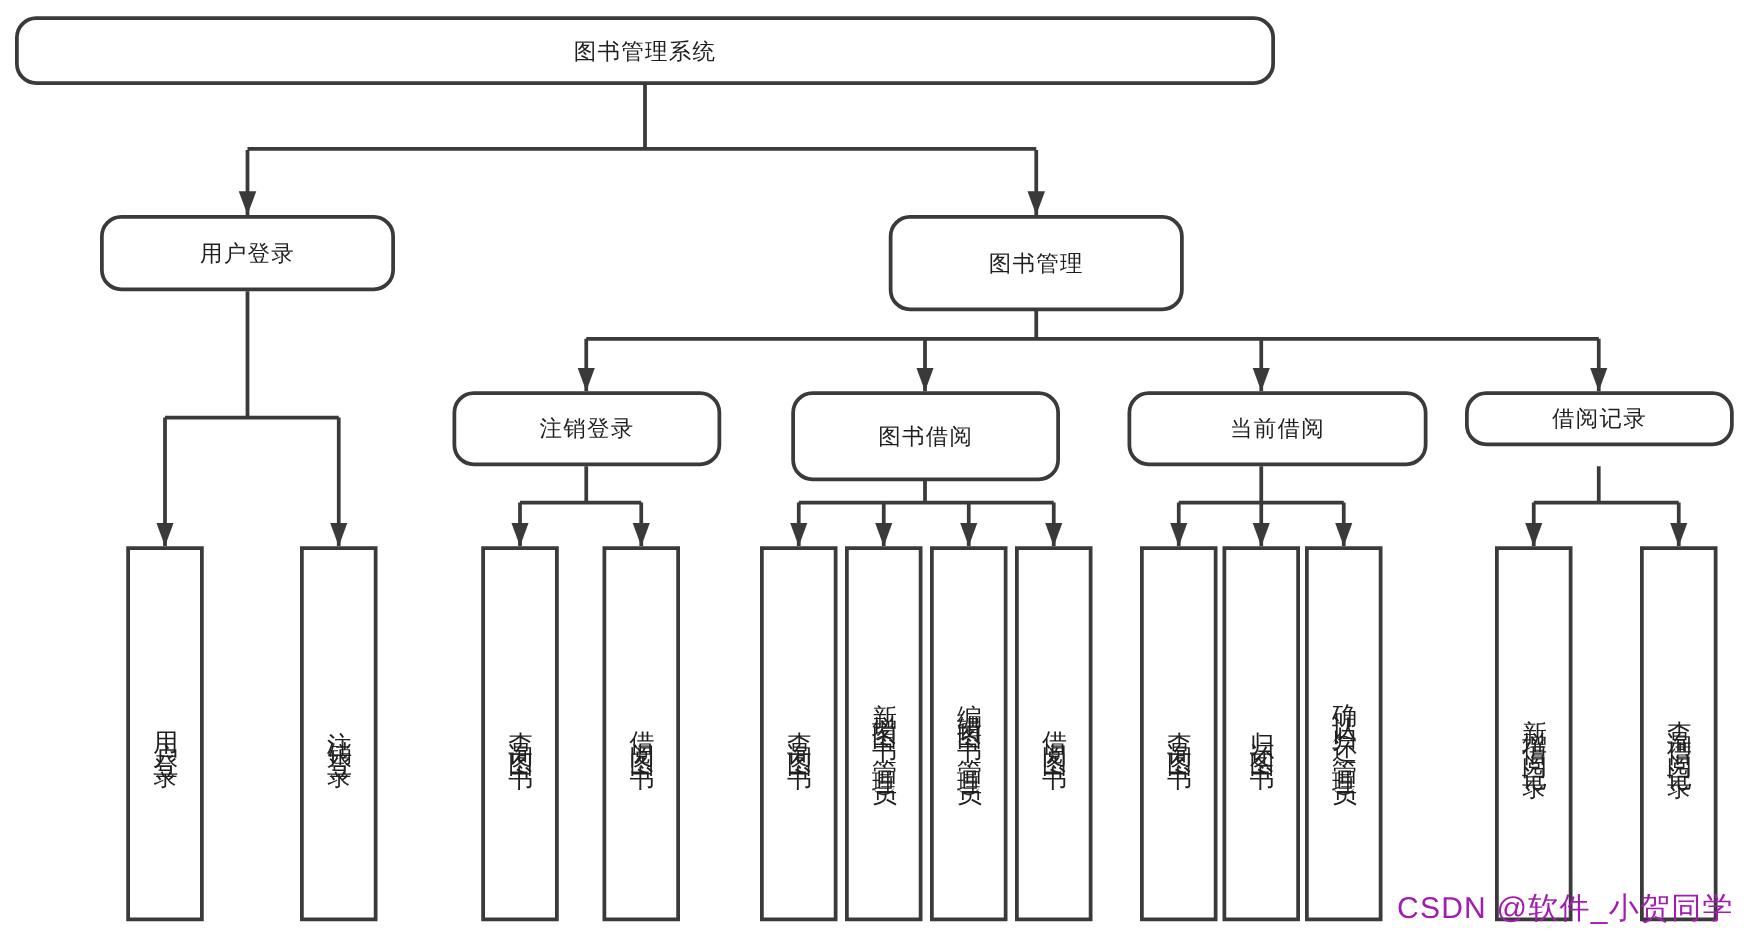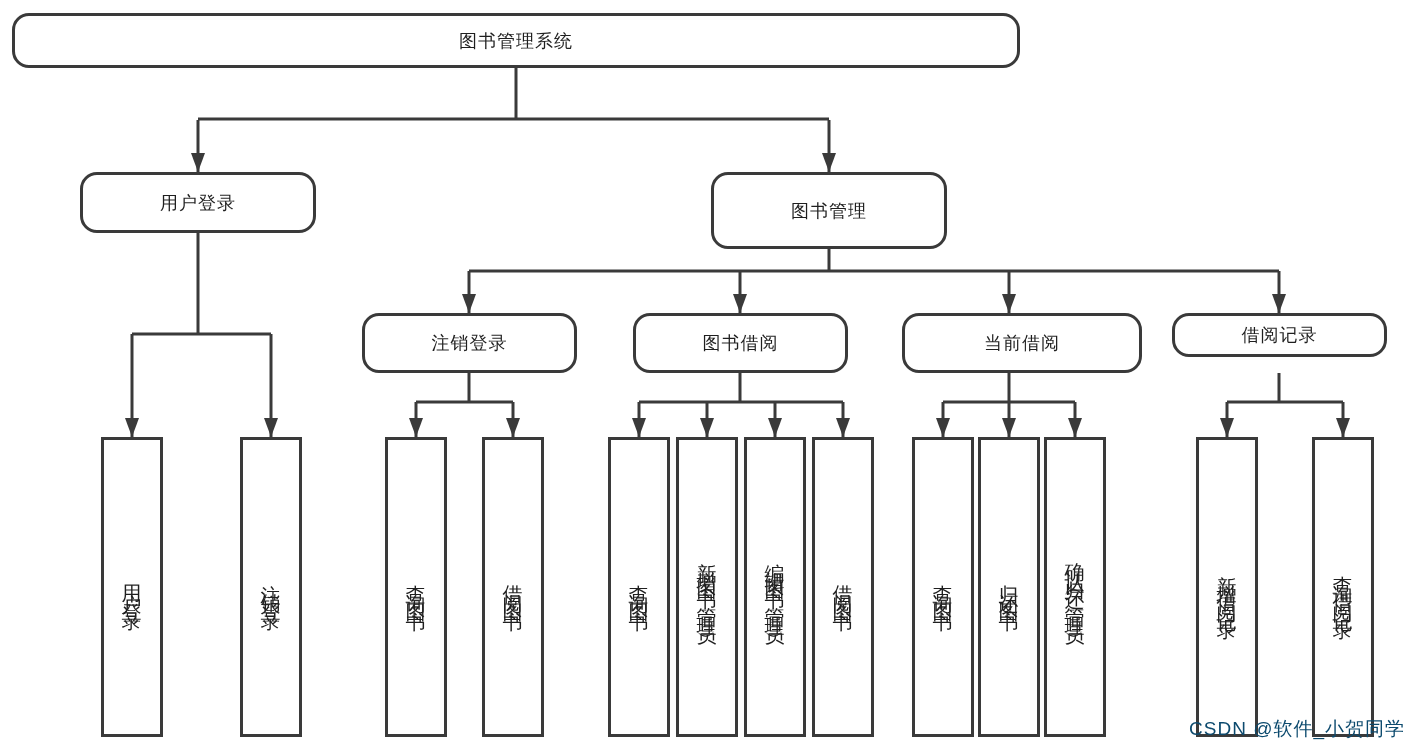--- a/index.html
+++ b/index.html
@@ -41,24 +41,24 @@
   .vbox .vtext {
     writing-mode: vertical-rl;
     text-orientation: mixed;
     font-size: 20px;
     letter-spacing: 9px;
     line-height: 1;
     color: #1f1f1f;
   }
   .watermark {
     position: absolute;
-    right: 0;
+    right: 18px;
     bottom: 5px;
-    font-size: 19px;
-    color: #0c4a6e;
+    font-size: 24px;
+    color: #a21caf;
     letter-spacing: 1px;
     white-space: nowrap;
   }
 </style>
 </head>
 <body>
 
 <div id="stage">
 
   <svg id="wires" viewBox="0 0 1405 747" xmlns="http://www.w3.org/2000/svg">
@@ -109,21 +109,21 @@
   <div class="node hbox" style="left:80px; top:172px; width:236px; height:61px;">
     <span>用户登录</span>
   </div>
   <div class="node hbox" style="left:711px; top:172px; width:236px; height:77px;">
     <span>图书管理</span>
   </div>
 
   <div class="node hbox" style="left:362px; top:313px; width:215px; height:60px;">
     <span>注销登录</span>
   </div>
-  <div class="node hbox" style="left:633px; top:313px; width:215px; height:60px;">
+  <div class="node hbox" style="left:633px; top:313px; width:215px; height:72px;">
     <span>图书借阅</span>
   </div>
   <div class="node hbox" style="left:902px; top:313px; width:240px; height:60px;">
     <span>当前借阅</span>
   </div>
   <div class="node hbox" style="left:1172px; top:313px; width:215px; height:44px;">
     <span>借阅记录</span>
   </div>
 
   <div class="node vbox" style="left:101px; top:437px; width:62px; height:300px;">

